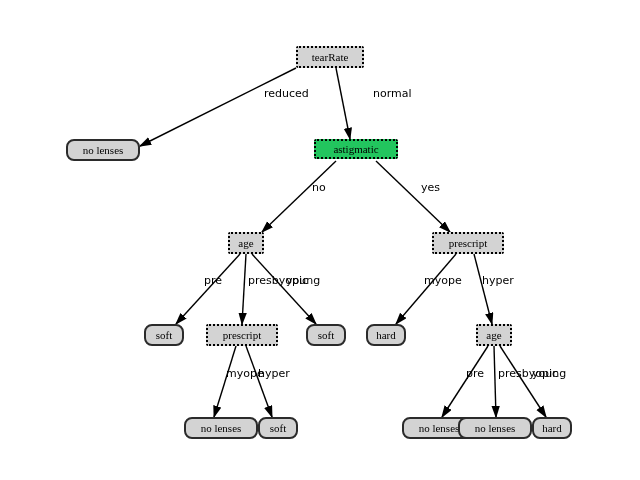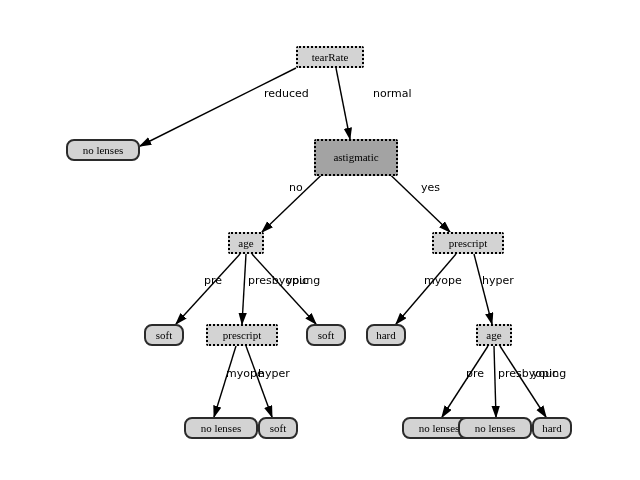--- a/index.html
+++ b/index.html
@@ -81,37 +81,37 @@
         <line x1="246" y1="346" x2="272" y2="417" stroke="#000000" stroke-width="1.4" marker-end="url(#arrowhead)"></line>
         <line x1="488" y1="346" x2="442" y2="417" stroke="#000000" stroke-width="1.4" marker-end="url(#arrowhead)"></line>
         <line x1="494" y1="346" x2="496" y2="417" stroke="#000000" stroke-width="1.4" marker-end="url(#arrowhead)"></line>
         <line x1="500" y1="346" x2="546" y2="417" stroke="#000000" stroke-width="1.4" marker-end="url(#arrowhead)"></line>
       </g>
   </svg>
 
   <div id="edge-labels">
       <span class="edge-label" style="left: 216px; top: 88px; color: rgb(0, 0, 0); margin-left: 48px;">reduced</span>
       <span class="edge-label" style="left: 344px; top: 88px; color: rgb(0, 0, 0); margin-left: 29px;">normal</span>
-      <span class="edge-label" style="left: 289px; top: 182px; color: rgb(0, 0, 0);">no</span>
+      <span class="edge-label" style="left: 312px; top: 182px; color: rgb(0, 0, 0);">no</span>
       <span class="edge-label" style="left: 421px; top: 182px; color: rgb(0, 0, 0);">yes</span>
       <span class="edge-label" style="left: 204px; top: 275px; color: rgb(0, 0, 0);">pre</span>
       <span class="edge-label" style="left: 248px; top: 275px; color: rgb(0, 0, 0);">presbyopic</span>
       <span class="edge-label" style="left: 286px; top: 275px; color: rgb(0, 0, 0);">young</span>
       <span class="edge-label" style="left: 424px; top: 275px; color: rgb(0, 0, 0);">myope</span>
       <span class="edge-label" style="left: 482px; top: 275px; color: rgb(0, 0, 0);">hyper</span>
       <span class="edge-label" style="left: 226px; top: 368px; color: rgb(0, 0, 0);">myope</span>
       <span class="edge-label" style="left: 258px; top: 368px; color: rgb(0, 0, 0);">hyper</span>
       <span class="edge-label" style="left: 466px; top: 368px; color: rgb(0, 0, 0);">pre</span>
       <span class="edge-label" style="left: 498px; top: 368px; color: rgb(0, 0, 0);">presbyopic</span>
       <span class="edge-label" style="left: 532px; top: 368px; color: rgb(0, 0, 0);">young</span>
     </div>
   <div id="nodes">
       <div class="node decision" style="left: 296px; top: 46px; width: 68px; height: 22px; background: rgb(211, 211, 211); border-color: rgb(0, 0, 0); color: rgb(0, 0, 0);">tearRate</div>
       <div class="node leaf" style="left: 66px; top: 139px; width: 74px; height: 22px; background: rgb(211, 211, 211); border-color: rgb(43, 43, 43); color: rgb(0, 0, 0);">no lenses</div>
-      <div class="node decision" style="left: 314px; top: 139px; width: 84px; height: 37px; background: #a3a3a3; border-color: rgb(0, 0, 0); color: rgb(0, 0, 0);">astigmatic</div>
+      <div class="node decision" style="left: 314px; top: 139px; width: 84px; height: 20px; background: #22c55e; border-color: rgb(0, 0, 0); color: rgb(0, 0, 0);">astigmatic</div>
       <div class="node decision" style="left: 228px; top: 232px; width: 36px; height: 22px; background: rgb(211, 211, 211); border-color: rgb(0, 0, 0); color: rgb(0, 0, 0);">age</div>
       <div class="node decision" style="left: 432px; top: 232px; width: 72px; height: 22px; background: rgb(211, 211, 211); border-color: rgb(0, 0, 0); color: rgb(0, 0, 0);">prescript</div>
       <div class="node leaf" style="left: 144px; top: 324px; width: 40px; height: 22px; background: rgb(211, 211, 211); border-color: rgb(43, 43, 43); color: rgb(0, 0, 0);">soft</div>
       <div class="node decision" style="left: 206px; top: 324px; width: 72px; height: 22px; background: rgb(211, 211, 211); border-color: rgb(0, 0, 0); color: rgb(0, 0, 0);">prescript</div>
       <div class="node leaf" style="left: 306px; top: 324px; width: 40px; height: 22px; background: rgb(211, 211, 211); border-color: rgb(43, 43, 43); color: rgb(0, 0, 0);">soft</div>
       <div class="node leaf" style="left: 366px; top: 324px; width: 40px; height: 22px; background: rgb(211, 211, 211); border-color: rgb(43, 43, 43); color: rgb(0, 0, 0);">hard</div>
       <div class="node decision" style="left: 476px; top: 324px; width: 36px; height: 22px; background: rgb(211, 211, 211); border-color: rgb(0, 0, 0); color: rgb(0, 0, 0);">age</div>
       <div class="node leaf" style="left: 184px; top: 417px; width: 74px; height: 22px; background: rgb(211, 211, 211); border-color: rgb(43, 43, 43); color: rgb(0, 0, 0);">no lenses</div>
       <div class="node leaf" style="left: 258px; top: 417px; width: 40px; height: 22px; background: rgb(211, 211, 211); border-color: rgb(43, 43, 43); color: rgb(0, 0, 0);">soft</div>
       <div class="node leaf" style="left: 402px; top: 417px; width: 74px; height: 22px; background: rgb(211, 211, 211); border-color: rgb(43, 43, 43); color: rgb(0, 0, 0);">no lenses</div>

